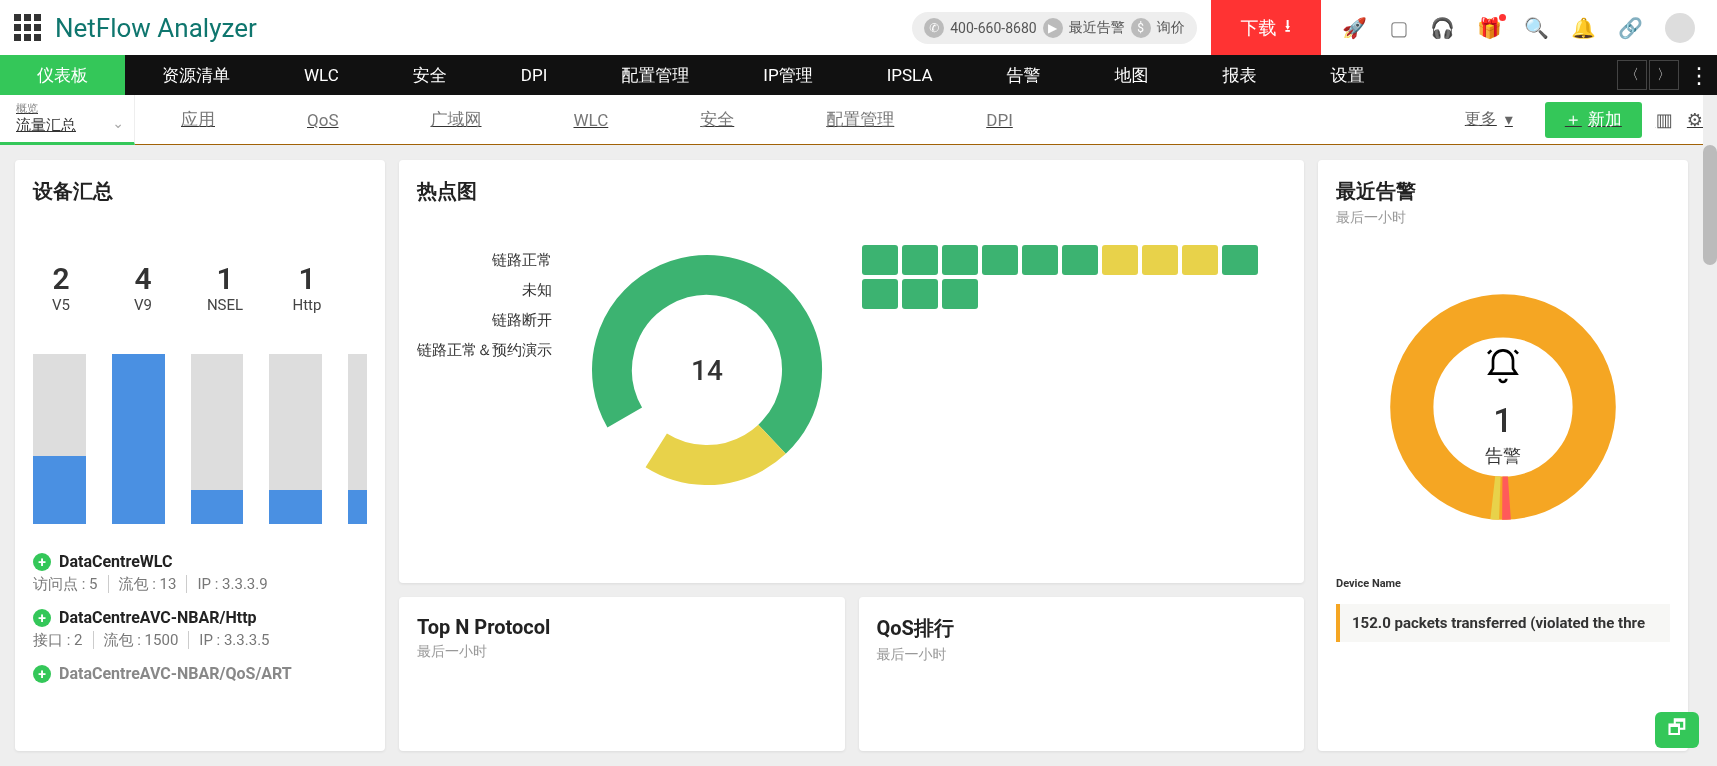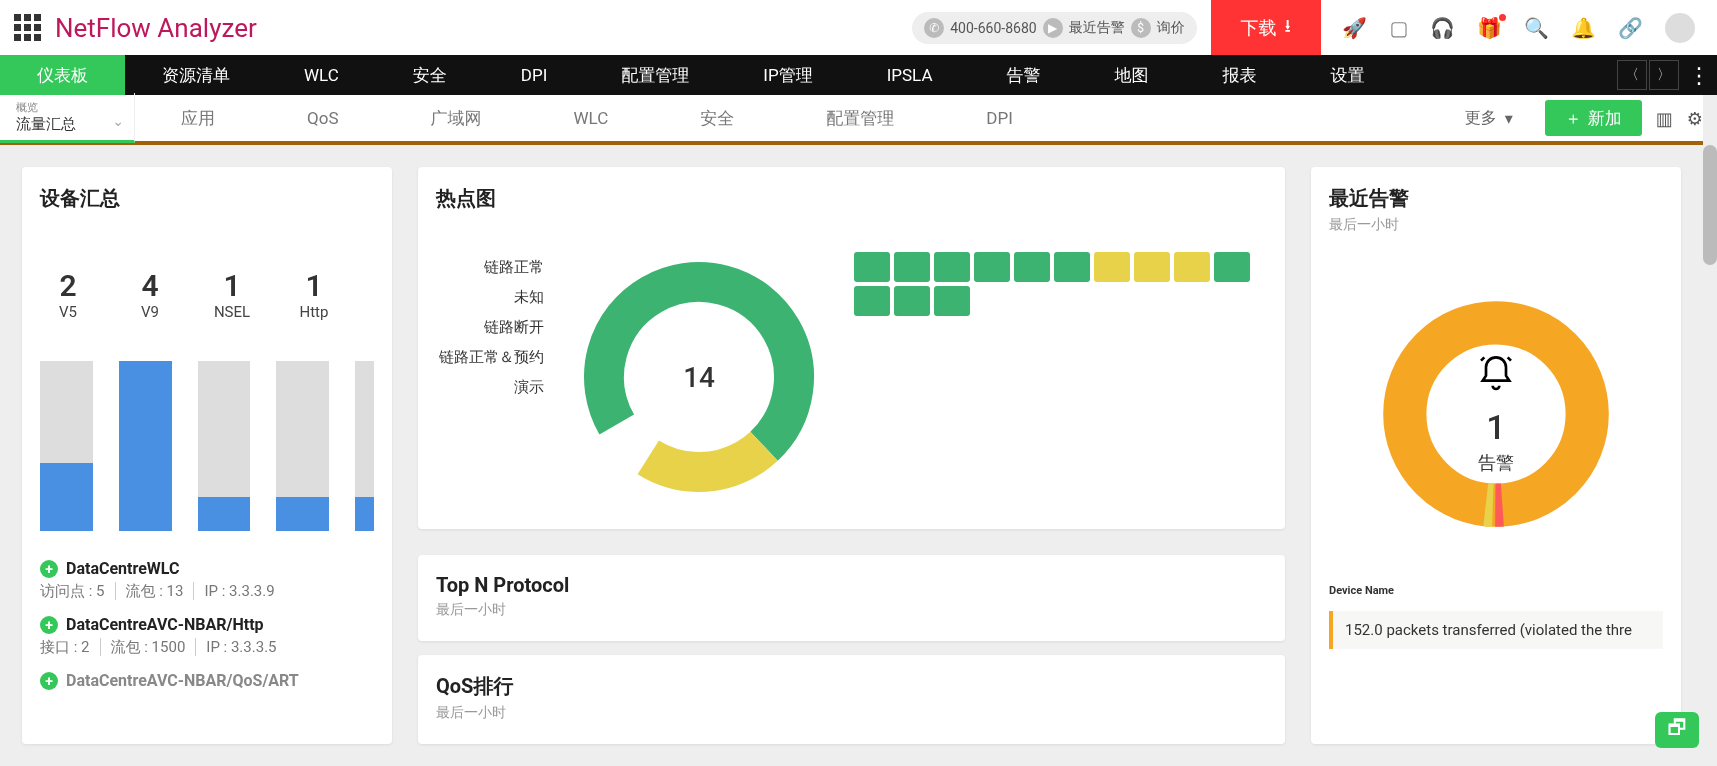--- a/index.html
+++ b/index.html
@@ -3,53 +3,53 @@
 <meta charset="utf-8">
 <style>
 * { margin: 0; padding: 0; box-sizing: border-box; font-family: -apple-system, "Segoe UI", Roboto, Arial, sans-serif; }
 body { background:#fff; color:#333; overflow:hidden; }
 
 
 .top-header { height:55px; display:flex; align-items:center; background:#fff; }
 .apps-grid { width:55px; display:flex; justify-content:center; }
 .apps-grid-icon { display:grid; grid-template-columns:repeat(3,7px); grid-template-rows:repeat(3,7px); gap:3px; }
 .apps-grid-icon span { background:#333; }
-.app-title { font-size:26px; color:#be185d; font-weight:400; }
+.app-title { font-size:26px; color:#0f766e; font-weight:400; }
 .top-header-spacer { flex:1; }
 .contact-pill { background:#eee; border-radius:18px; height:32px; display:flex; align-items:center; gap:6px; padding:0 12px; font-size:14px; color:#555; }
 .contact-pill .ci { width:20px; height:20px; border-radius:50%; background:#bbb; display:inline-flex; align-items:center; justify-content:center; color:#fff; font-size:12px; }
 .download-btn { background:#ff3333; color:#fff; height:55px; width:110px; display:flex; align-items:center; justify-content:center; gap:8px; font-size:18px; margin-left:14px; }
 .header-icons { display:flex; align-items:center; gap:22px; padding:0 22px; color:#888; }
 .header-icons .hi { font-size:20px; cursor:pointer; position:relative; }
 .avatar { width:30px; height:30px; border-radius:50%; background:#ddd; }
 .gift-dot { position:absolute; top:-2px; right:-4px; width:7px; height:7px; background:#f33; border-radius:50%; }
 
 
 .main-nav { height:40px; background:#111; display:flex; align-items:stretch; }
 .main-nav .tab { color:#fff; font-size:17px; display:flex; align-items:center; padding:0 37px; cursor:pointer; }
 .main-nav .tab.active { background:#34c759; }
 .nav-arrows { margin-left:auto; display:flex; align-items:center; }
 .nav-arrows .arr { width:30px; height:30px; border:1px solid #444; color:#ccc; display:flex; align-items:center; justify-content:center; margin-right:2px; cursor:pointer; font-size:14px;}
 .nav-more-dots { color:#fff; width:36px; display:flex; align-items:center; justify-content:center; cursor:pointer; font-size:22px; }
 
 
-.sub-nav { height:50px; background:#fff; border-bottom:4px solid #a16207; display:flex; align-items:center; }
+.sub-nav { height:50px; background:#fff; border-bottom:1px solid #a16207; display:flex; align-items:center;text-decoration:underline; }
 .overview-block { width:135px; height:50px; border-right:1px solid #eee; border-bottom:3px solid #34c759; display:flex; flex-direction:column; justify-content:center; padding-left:16px; position:relative; }
 .overview-block .ov-small { font-size:11px; color:#888; }
 .overview-block .ov-main { font-size:15px; color:#333; }
 .overview-block .chev { position:absolute; right:10px; top:20px; color:#aaa; font-size:14px; }
 .sub-tabs { display:flex; flex:1; }
 .sub-tabs .st { flex:0 0 auto; padding:0 46px; font-size:17px; color:#777; display:flex; align-items:center; cursor:pointer; }
 .more-dd { font-size:16px; color:#666; padding:0 18px; display:flex; align-items:center; gap:8px; cursor:pointer;}
 .add-btn { background:#34c759; color:#fff; height:36px; padding:0 20px; border-radius:3px; display:flex; align-items:center; gap:6px; font-size:17px; margin:0 14px; cursor:pointer;}
 .sub-right-icons { display:flex; gap:14px; padding-right:14px; color:#555; }
 .sub-right-icons .ri { font-size:18px; cursor:pointer; }
 
 
-.dash-area { position:absolute; top:145px; bottom:0; left:0; right:14px; overflow:auto; background:#eee; padding:22px; display:grid; grid-template-columns: 370px 1fr 370px; grid-template-rows:auto auto; gap:26px; }
+.dash-area { position:absolute; top:145px; bottom:0; left:0; right:14px; overflow:auto; background:#eee; padding:15px; display:grid; grid-template-columns: 370px 1fr 370px; grid-template-rows:auto auto; gap:14px; }
 .card { background:#fff; border-radius:4px; box-shadow:0 1px 3px rgba(0,0,0,.08); padding:18px; position:relative; }
 .card h2 { font-size:20px; font-weight:700; color:#222; }
 .card .sub { font-size:14px; color:#999; margin-top:4px; }
 
 
 .dev-stats { display:flex; gap:26px; margin-top:56px; overflow:hidden; }
 .dev-stats .ds { text-align:center; min-width:56px; }
 .dev-stats .ds .n { font-size:30px; font-weight:600; }
 .dev-stats .ds .l { font-size:15px; color:#444; }
 .dev-bars { display:flex; gap:26px; margin-top:30px; align-items:flex-end; height:180px; overflow:hidden;}
@@ -75,25 +75,25 @@
 
 
 .alarm-card { grid-column:3; }
 .alarm-donut-wrap { position:relative; width:240px; height:240px; margin:60px auto 0; }
 .alarm-center { position:absolute; inset:0; display:flex; flex-direction:column; align-items:center; justify-content:center; }
 .alarm-center .bell { font-size:36px; }
 .alarm-center .num { font-size:34px; font-weight:500; margin-top:4px;}
 .alarm-center .lab { font-size:18px; margin-top:4px; }
 .alarm-dev { margin-top:50px; }
 .alarm-dev h3 { font-size:11px; font-weight:700; }
-.alarm-row { border-left:4px solid #f5a623; background:#f7f7f5; padding:10px 12px; margin-top:14px; font-size:15px; font-weight:400; color:#333; white-space:nowrap; overflow:hidden; }
+.alarm-row { border-left:4px solid #f5a623; background:#f7f7f5; padding:10px 12px; margin-top:14px; font-size:15px; font-weight:700; color:#333; white-space:nowrap; overflow:hidden; }
 
 
 .small-card { padding:18px; }
-.small-cards-wrap { grid-column:2; display:grid; grid-template-columns:1fr; gap:14px; }
+.small-cards-wrap { grid-column:2; display:grid; grid-template-columns:1fr 1fr; gap:14px; }
 
 .right-scroll { position:absolute; top:95px; right:0; width:14px; bottom:0; background:#eee; }
 .right-scroll .thumb { position:absolute; top:50px; width:14px; height:120px; background:#bbb; border-radius:7px;}
 
 .float-btn { position:fixed; right:18px; bottom:18px; width:44px; height:36px; border-radius:6px; background:#34c759; color:#fff; display:flex; align-items:center; justify-content:center; font-size:20px; cursor:pointer;}
 </style>
 </head>
 <body>
 
 <div class="top-header">

